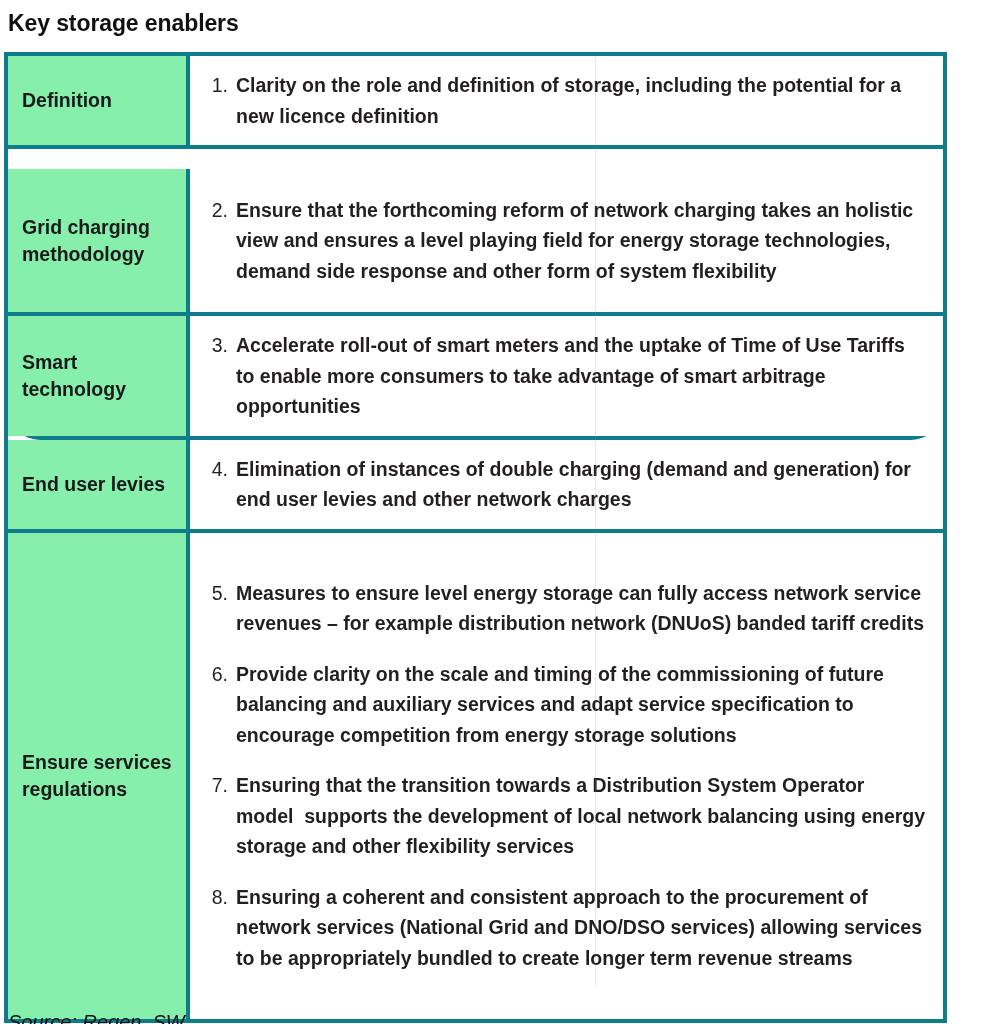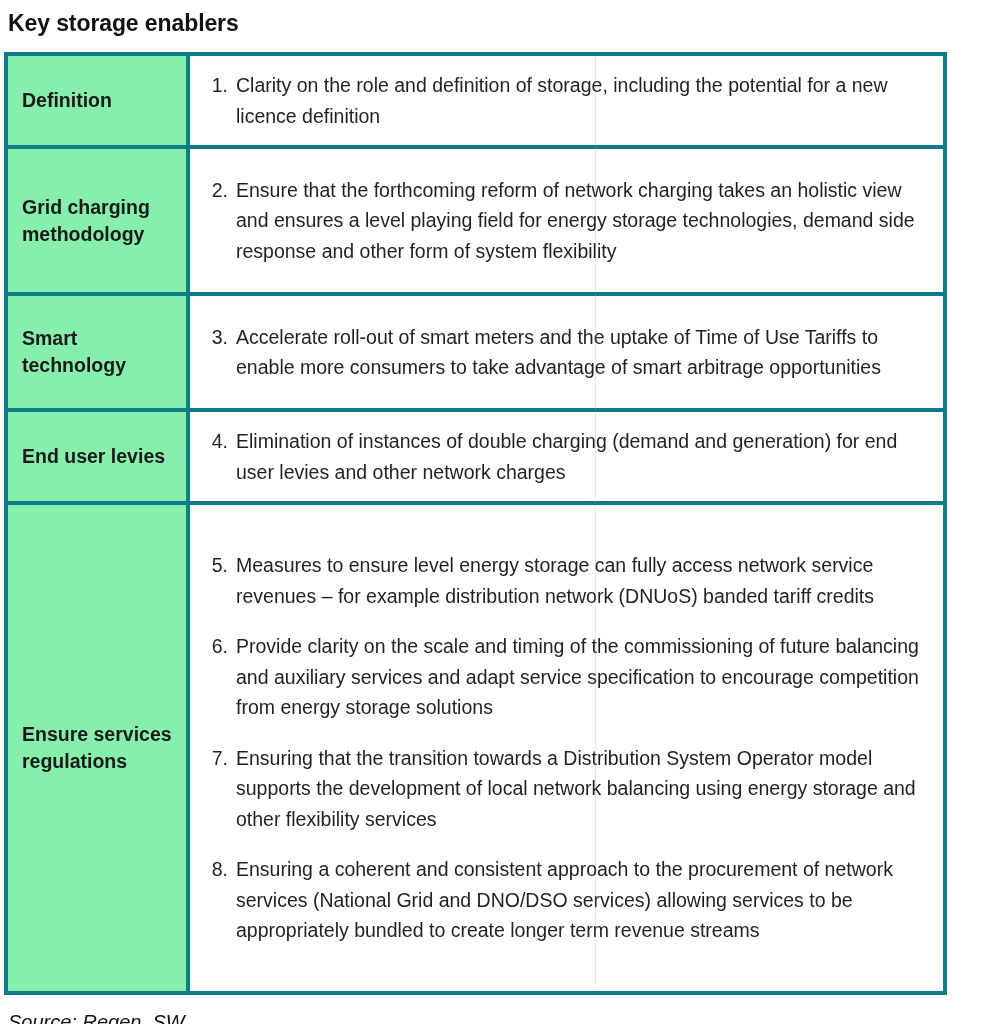--- a/index.html
+++ b/index.html
@@ -93,26 +93,27 @@
   }
   .item-num {
     width: 24px;
     min-width: 24px;
     text-align: right;
     margin-right: 8px;
   }
   .item-text {
     flex: 1 1 auto;
     white-space: pre-wrap;
+    font-weight: bold;
   }
 
   
   .row-1 { min-height: 92px; }
-  .row-2 { min-height: 147px; }
-  .row-3 { min-height: 116px; }
+  .row-2 { min-height: 147px; margin-top: 20px; }
+  .row-3 { min-height: 116px; border-radius: 32px; }
   .row-4 { min-height: 88px; }
   .row-5 { min-height: 486px; }
 
   
   .seam {
     position: absolute;
     left: 595px;
     top: 56px;
     width: 1px;
     height: 929px;

